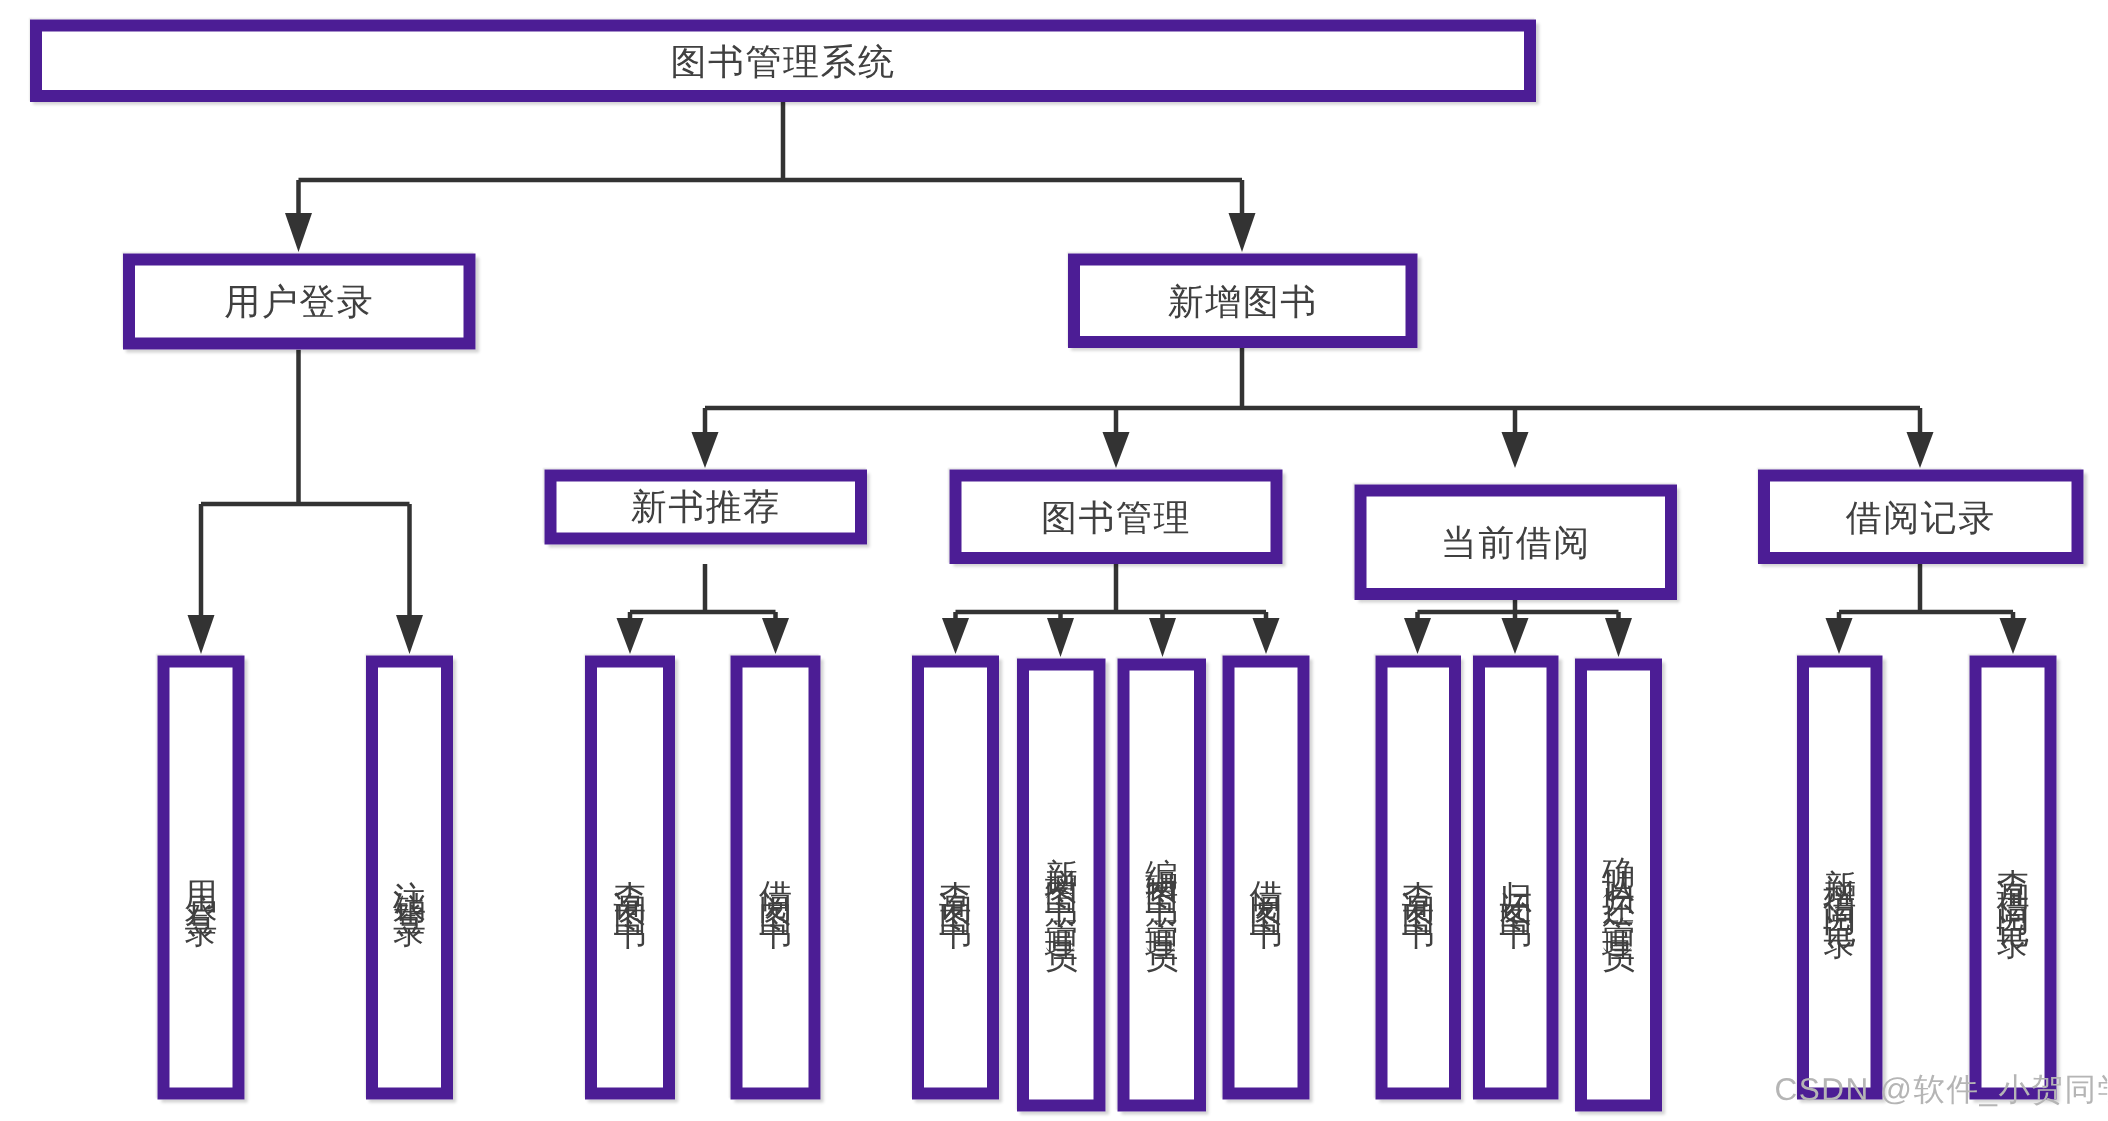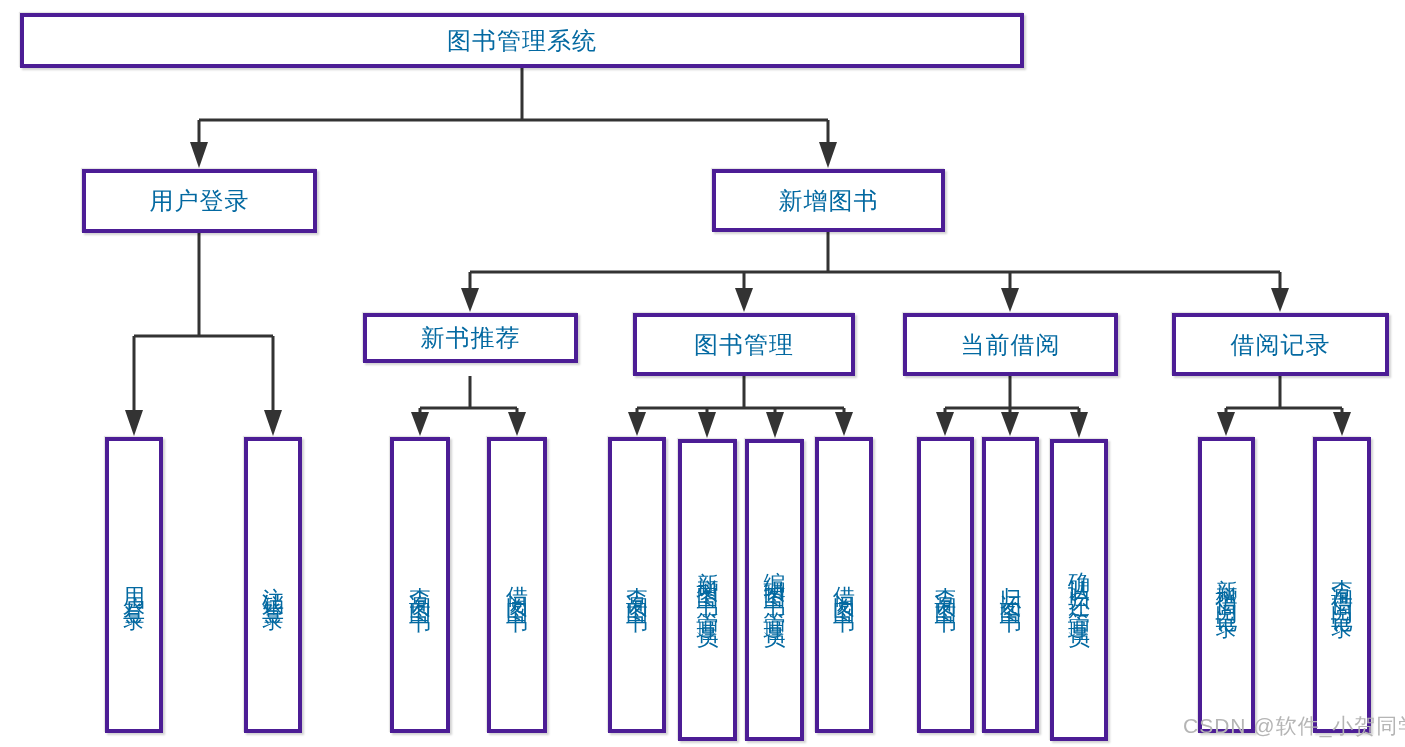--- a/index.html
+++ b/index.html
@@ -17,26 +17,26 @@
   }
   #wires {
     position: absolute;
     left: 0; top: 0;
     width: 1405px; height: 747px;
   }
   .node {
     position: absolute;
     box-sizing: border-box;
     background: #ffffff;
-    border: 4px solid #4c1d95;
+    border: 8px solid #4c1d95;
     box-shadow: 2px 2px 2px rgba(0,0,0,0.18), -1px -1px 1px rgba(0,0,0,0.10);
     display: flex;
     align-items: center;
     justify-content: center;
-    color: #0369a1;
+    color: #404040;
   }
   .h-node span {
     font-size: 24px;
     letter-spacing: 1px;
     white-space: nowrap;
   }
   .v-node span {
     writing-mode: vertical-rl;
     font-size: 22px;
     letter-spacing: 8px;
@@ -109,21 +109,21 @@
   <div class="node h-node" style="left:712px; top:169px; width:233px; height:63px;">
     <span>新增图书</span>
   </div>
 
   <div class="node h-node" style="left:363px; top:313px; width:215px; height:50px;">
     <span>新书推荐</span>
   </div>
   <div class="node h-node" style="left:633px; top:313px; width:222px; height:63px;">
     <span>图书管理</span>
   </div>
-  <div class="node h-node" style="left:903px; top:313px; width:215px; height:63px;justify-content:center;">
+  <div class="node h-node" style="left:903px; top:323px; width:215px; height:77px;justify-content:center;">
     <span>当前借阅</span>
   </div>
   <div class="node h-node" style="left:1172px; top:313px; width:217px; height:63px;">
     <span>借阅记录</span>
   </div>
 
   <div class="node v-node" style="left:105px; top:437px; width:58px; height:296px;">
     <span>用户登录</span>
   </div>
   <div class="node v-node" style="left:244px; top:437px; width:58px; height:296px;">

